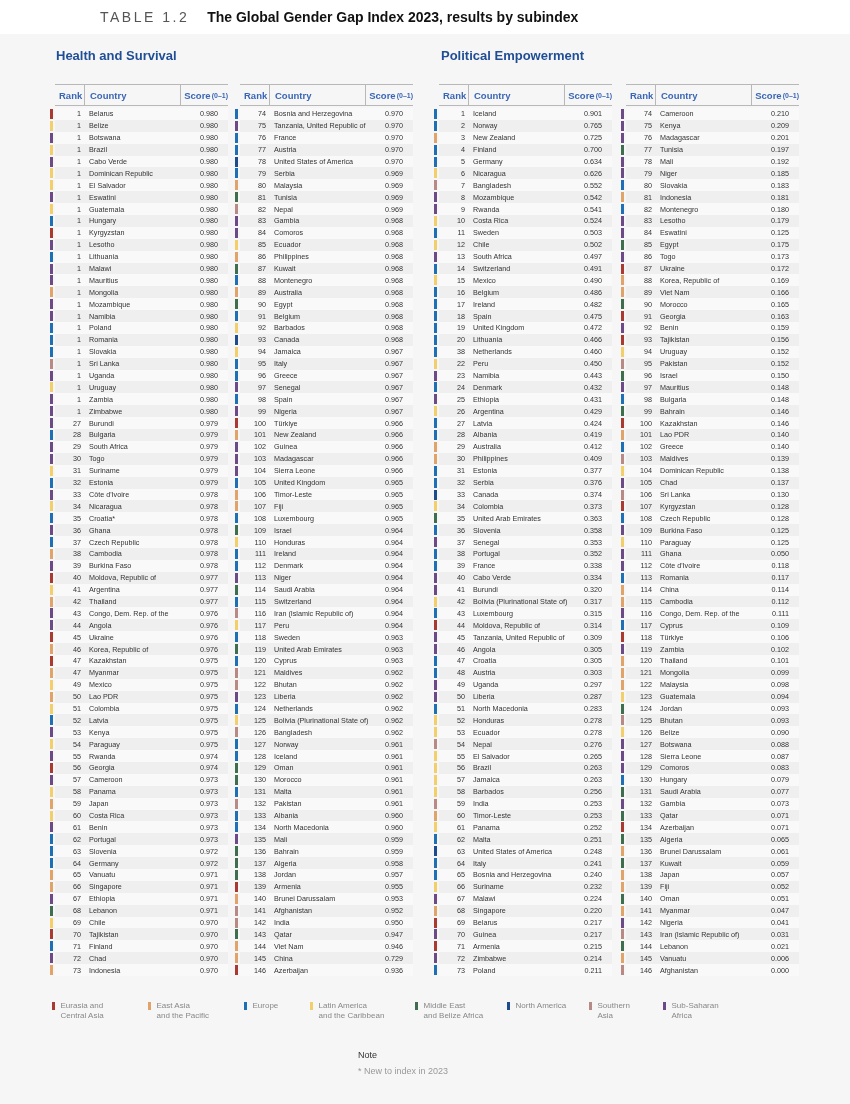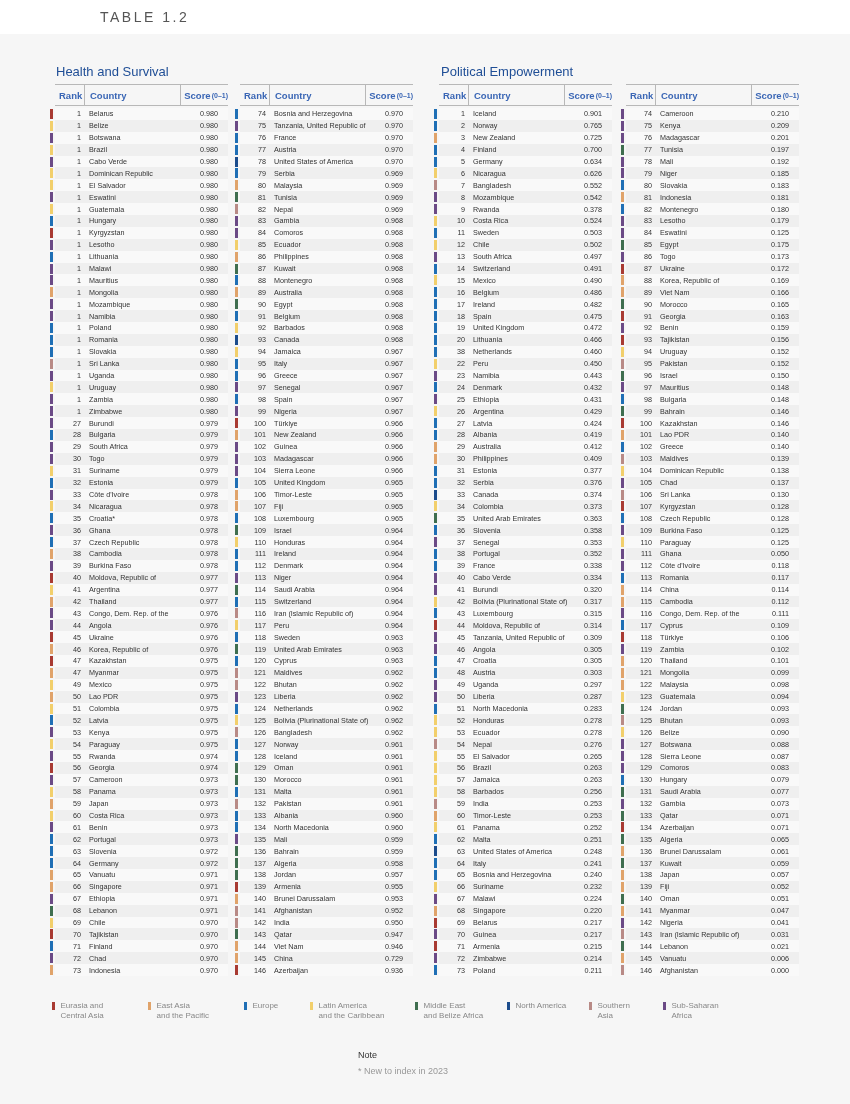--- a/index.html
+++ b/index.html
@@ -1,21 +1,21 @@
 <!DOCTYPE html>
 <html><head>
 <meta charset="utf-8">
 <style>
   * { box-sizing: border-box; margin: 0; padding: 0; }
   html, body { width: 850px; height: 1104px; background: #ffffff; font-family: "Liberation Sans", sans-serif; color: #333; overflow: hidden; }
   .title-bar { height: 34px; background: #ffffff; display: flex; align-items: center; padding-left: 100px; }
   .title-label { font-size: 14px; letter-spacing: 2.5px; color: #555; margin-right: 18px; }
   .title-text { font-size: 14px; font-weight: bold; color: #111; }
   .panel { position: absolute; top: 34px; left: 0; width: 850px; height: 1070px; background: #f6f6f6; }
-  .section-title { position: absolute; top: 30px; font-size: 13px; font-weight: normal; color: #1f4e96; }
+  .section-title { position: absolute; top: 14px; font-size: 13px; font-weight: bold; color: #1f4e96; }
   .tbl { position: absolute; top: 50px; width: 173px; }
   .tbl-head { display: flex; height: 22px; align-items: center; border-top: 1px solid #b8b8b8; border-bottom: 1px solid #b8b8b8; font-size: 9.5px; font-weight: bold; color: #3a66b5; }
   .th-rank { width: 29px; padding-left: 4px; }
   .th-country { flex: 1; padding-left: 5px; border-left: 1px solid #b8b8b8; height: 100%; display: flex; align-items: center; }
   .th-score { width: 48px; text-align: right; border-left: 1px solid #b8b8b8; height: 100%; display: flex; align-items: center; justify-content: flex-end; }
   .th-score small { font-size: 7px; margin-left: 1px; }
   .rows { margin-top: 2px; }
   .row { display: flex; height: 11.9px; align-items: center; font-size: 7.2px; color: #333; position: relative; }
   .row:nth-child(even) { background: #efefef; }
   .row:nth-child(odd) { background: #f9f9f9; }
@@ -29,20 +29,21 @@
   .source { position: absolute; top: 1016px; left: 50px; }
   .note { position: absolute; top: 1016px; left: 358px; }
   .foot-label { font-size: 9px; color: #333; margin-bottom: 6px; }
   .foot-text { font-size: 9px; color: #999; }
 </style>
 </head>
 <body>
 
 <div class="title-bar">
   <span class="title-label">TABLE 1.2</span>
+  <span class="title-text">The Global Gender Gap Index 2023, results by subindex</span>
 </div>
 
 <div class="panel">
   <div class="section-title" style="left:56px;">Health and Survival</div>
   <div class="section-title" style="left:441px;">Political Empowerment</div>
 
   <div class="tbl" id="t0" style="left:55px;">
       <div class="tbl-head">
         <div class="th-rank">Rank</div>
         <div class="th-country">Country</div>
@@ -988,21 +989,21 @@
         <div class="row">
           <span class="bar" style="background: rgb(107, 74, 134);"></span>
           <span class="r-rank">8</span>
           <span class="r-country">Mozambique</span>
           <span class="r-score">0.542</span>
         </div>
         <div class="row">
           <span class="bar" style="background: rgb(107, 74, 134);"></span>
           <span class="r-rank">9</span>
           <span class="r-country">Rwanda</span>
-          <span class="r-score">0.378</span>
+          <span class="r-score">0.541</span>
         </div>
         <div class="row">
           <span class="bar" style="background: rgb(242, 207, 107);"></span>
           <span class="r-rank">10</span>
           <span class="r-country">Costa Rica</span>
           <span class="r-score">0.524</span>
         </div>
         <div class="row">
           <span class="bar" style="background: rgb(31, 111, 181);"></span>
           <span class="r-rank">11</span>

